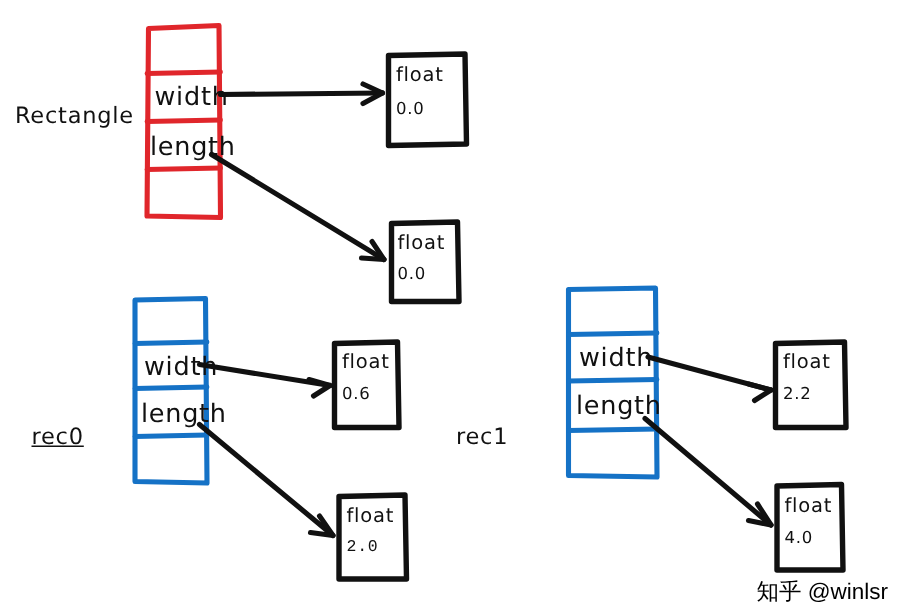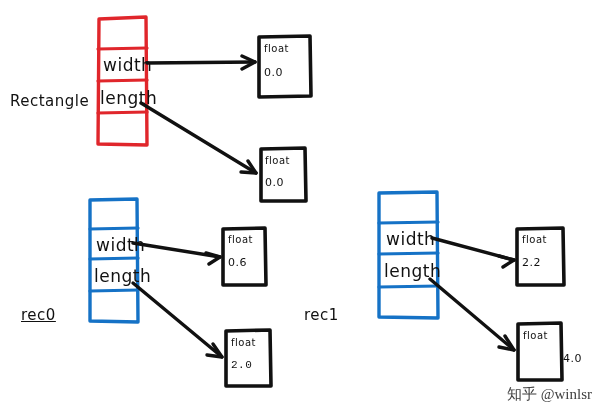--- a/index.html
+++ b/index.html
@@ -24,38 +24,37 @@
   }
   .lbl {
     position: absolute;
     font-family: "DejaVu Sans", sans-serif;
     color: #111111;
     white-space: nowrap;
     letter-spacing: 0.5px;
   }
   .obj-label {
     font-size: 15px;
-    margin-top: 24px;
   }
   .field-label {
     font-size: 17px;
   }
   .float-type {
-    font-size: 10px;
+    font-size: 13px;
   }
   .float-val {
     font-size: 11px;
   }
   .watermark {
     position: absolute;
     right: 8px;
     bottom: 6px;
     font-size: 15px;
-    color: #404040;
-    font-family: Liberation Serif, serif;
+    color: #000000;
+    font-family: Liberation Sans, sans-serif;
     white-space: nowrap;
   }
 </style>
 </head>
 <body>
 
 <div id="canvas">
 
   <svg class="layer" viewBox="0 0 600 410">
 
@@ -147,17 +146,17 @@
   <div class="lbl float-type" style="left:231px; top:337px;">float</div>
   <div class="lbl float-val" style="left:231px; top:359px;font-family:Liberation Mono, monospace;">2.0</div>
 
   <div class="lbl obj-label" style="left:304px; top:282px;">rec1</div>
   <div class="lbl field-label" style="left:386px; top:229px;">width</div>
   <div class="lbl field-label" style="left:384px; top:261px;">length</div>
 
   <div class="lbl float-type" style="left:522px; top:234px;">float</div>
   <div class="lbl float-val" style="left:522px; top:256px;">2.2</div>
   <div class="lbl float-type" style="left:523px; top:330px;">float</div>
-  <div class="lbl float-val" style="left:523px; top:352px;margin-left:40px;">4.0</div>
+  <div class="lbl float-val" style="left:523px; top:352px;">4.0</div>
 
   <div class="watermark">知乎 @winlsr</div>
 
 </div>
 
 </body></html>

